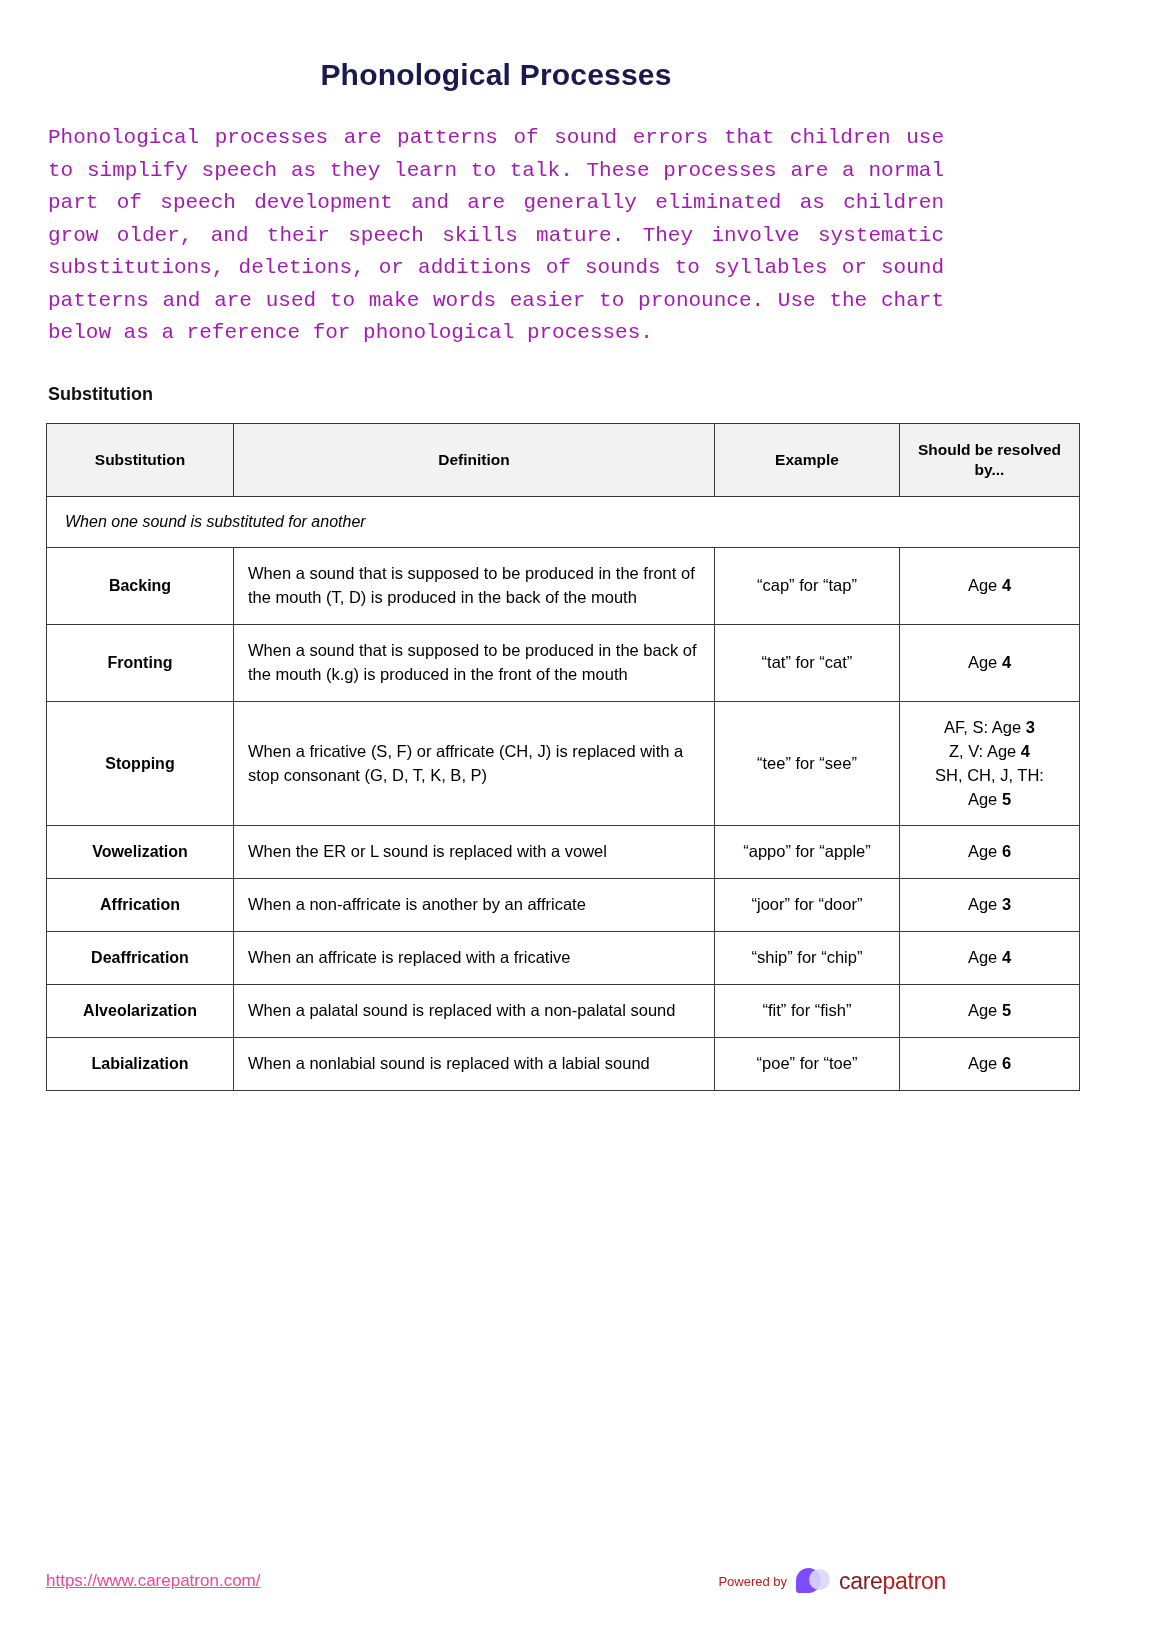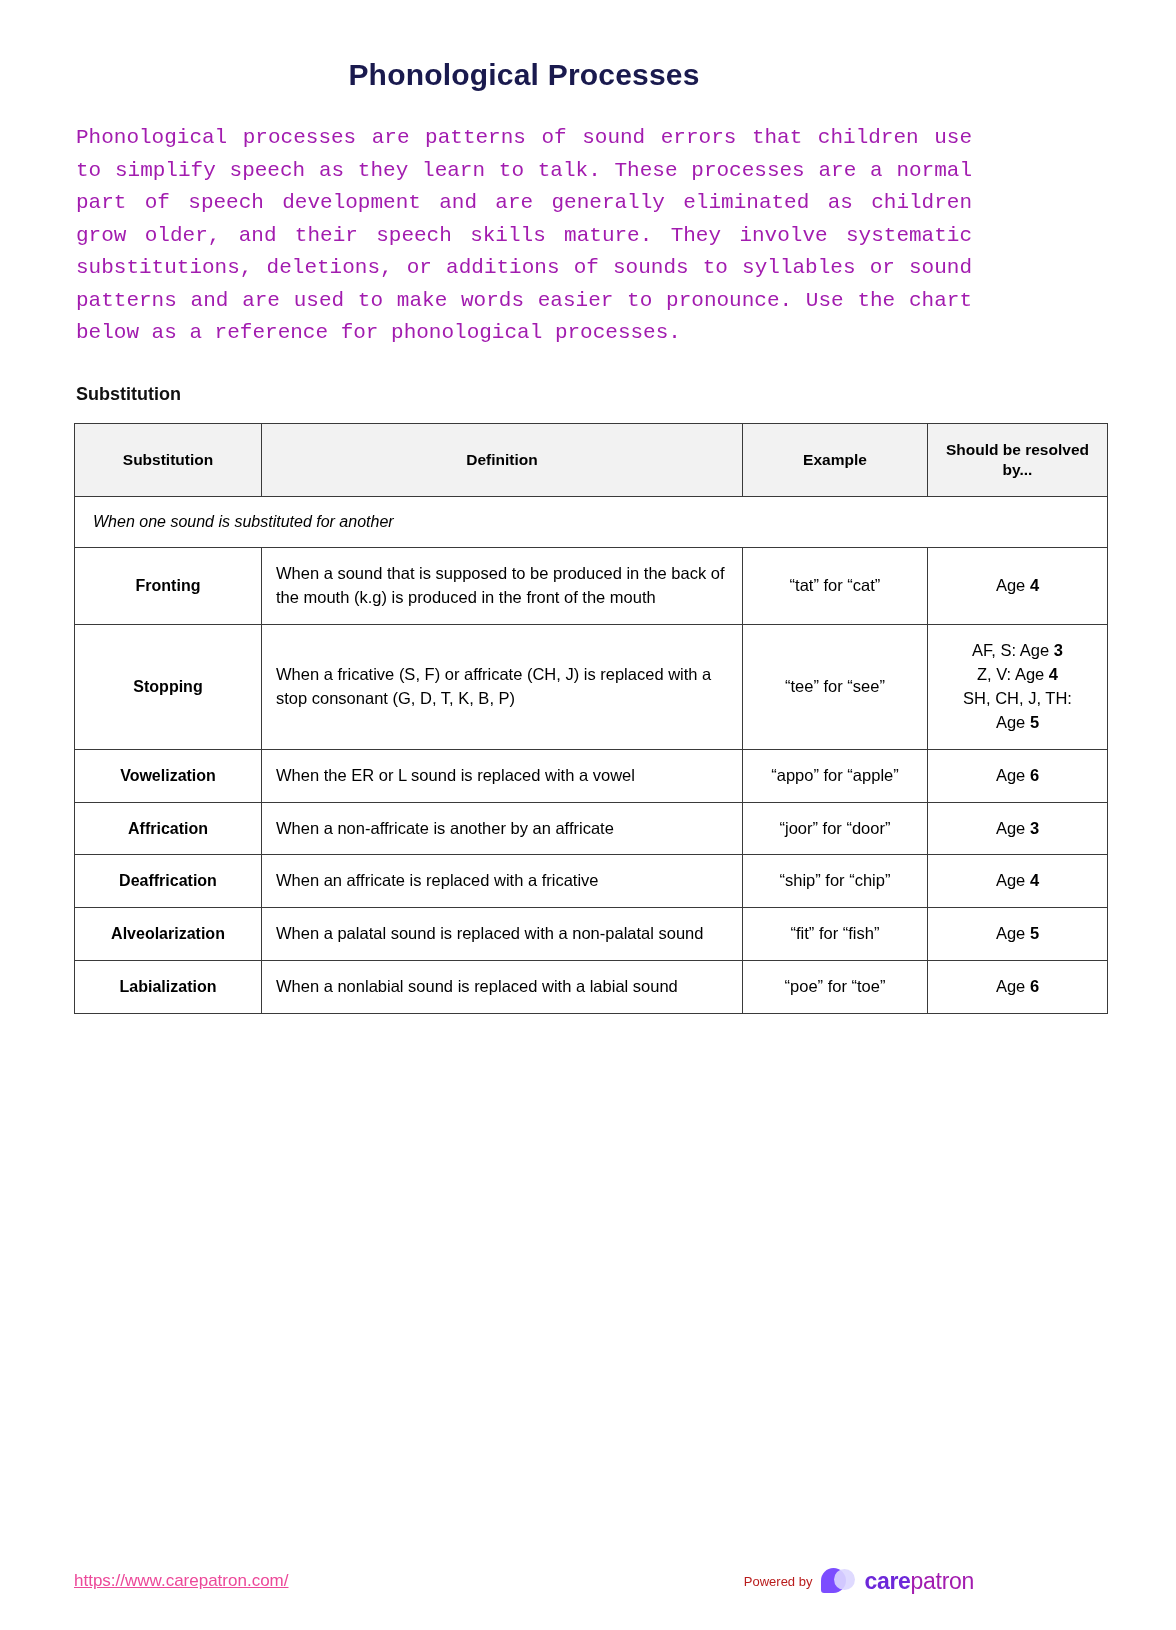--- a/index.html
+++ b/index.html
@@ -13,21 +13,20 @@
     min-height: 1630px;
     font-family: "Liberation Sans", sans-serif;
     color: #000000;
     position: relative;
   }
   .page {
     width: 992px;
     min-height: 1630px;
     padding: 44px 46px 0 46px;
     position: relative;
-    margin-left: 28px;
   }
   .doc-title {
     text-align: center;
     font-size: 30px;
     font-weight: bold;
     color: #1a1a4e;
     margin: 14px 0 30px 0;
     letter-spacing: 0.2px;
   }
   .intro {
@@ -138,22 +137,22 @@
     left: 13px; top: 3px;
     width: 21px; height: 21px;
     background: #dcd6ff;
     border-radius: 50%;
     opacity: 0.9;
   }
   .logo-text {
     font-size: 23px;
     letter-spacing: -0.3px;
   }
-  .logo-text .care { color: #6d28d9; font-weight: bold; }
-  .logo-text .patron { color: #a21caf; }
+  .logo-text .care { color: #7f1d1d; font-weight: normal; }
+  .logo-text .patron { color: #b91c1c; }
 </style>
 </head>
 <body>
 
 <div class="page">
 
   <h1 class="doc-title">Phonological Processes</h1>
 
   <p class="intro">Phonological processes are patterns of sound errors that children use to simplify speech as they learn to talk. These processes are a normal part of speech development and are generally eliminated as children grow older, and their speech skills mature. They involve systematic substitutions, deletions, or additions of sounds to syllables or sound patterns and are used to make words easier to pronounce. Use the chart below as a reference for phonological processes.</p>
 
@@ -172,20 +171,26 @@
         <th>Definition</th>
         <th>Example</th>
         <th>Should be resolved by...</th>
       </tr>
     </thead>
     <tbody>
       <tr>
         <td class="group-row" colspan="4">When one sound is substituted for another</td>
       </tr>
 
+    <tr>
+          <td class="name-cell">Backing</td>
+          <td class="def-cell">When a sound that is supposed to be produced in the front of the mouth (T, D) is produced in the back of the mouth</td>
+          <td class="ex-cell">“cap” for “tap”</td>
+          <td class="age-cell">Age <b>4</b></td>
+        </tr>
         <tr>
           <td class="name-cell">Fronting</td>
           <td class="def-cell">When a sound that is supposed to be produced in the back of the mouth (k.g) is produced in the front of the mouth</td>
           <td class="ex-cell">“tat” for “cat”</td>
           <td class="age-cell">Age <b>4</b></td>
         </tr>
         <tr>
           <td class="name-cell">Stopping</td>
           <td class="def-cell">When a fricative (S, F) or affricate (CH, J) is replaced with a stop consonant (G, D, T, K, B, P)</td>
           <td class="ex-cell">“tee” for “see”</td>

